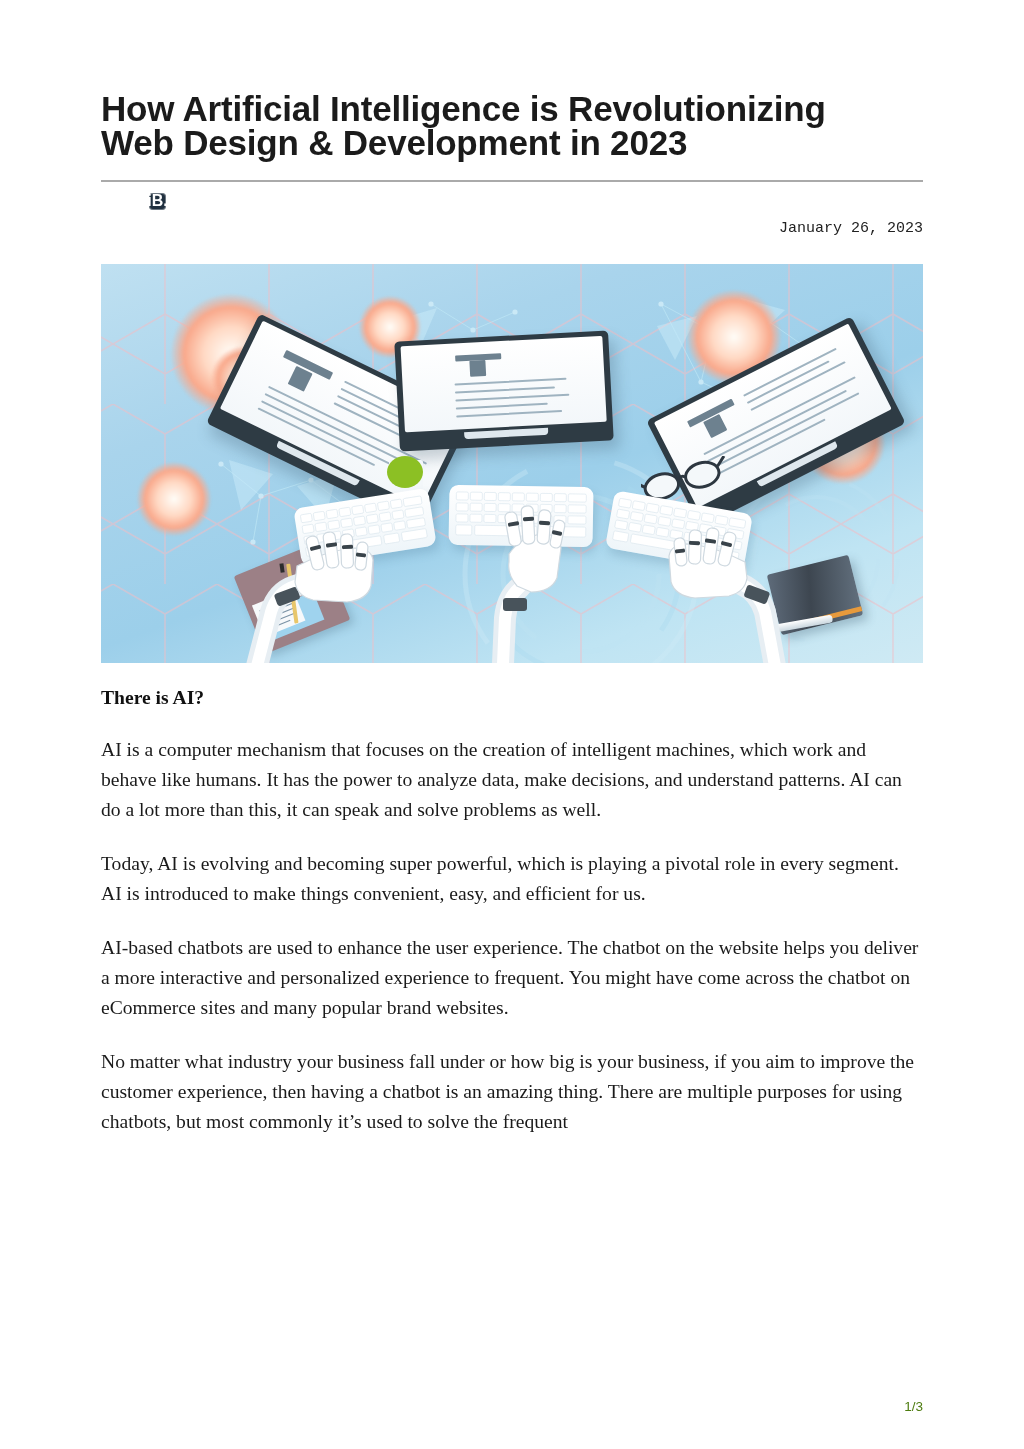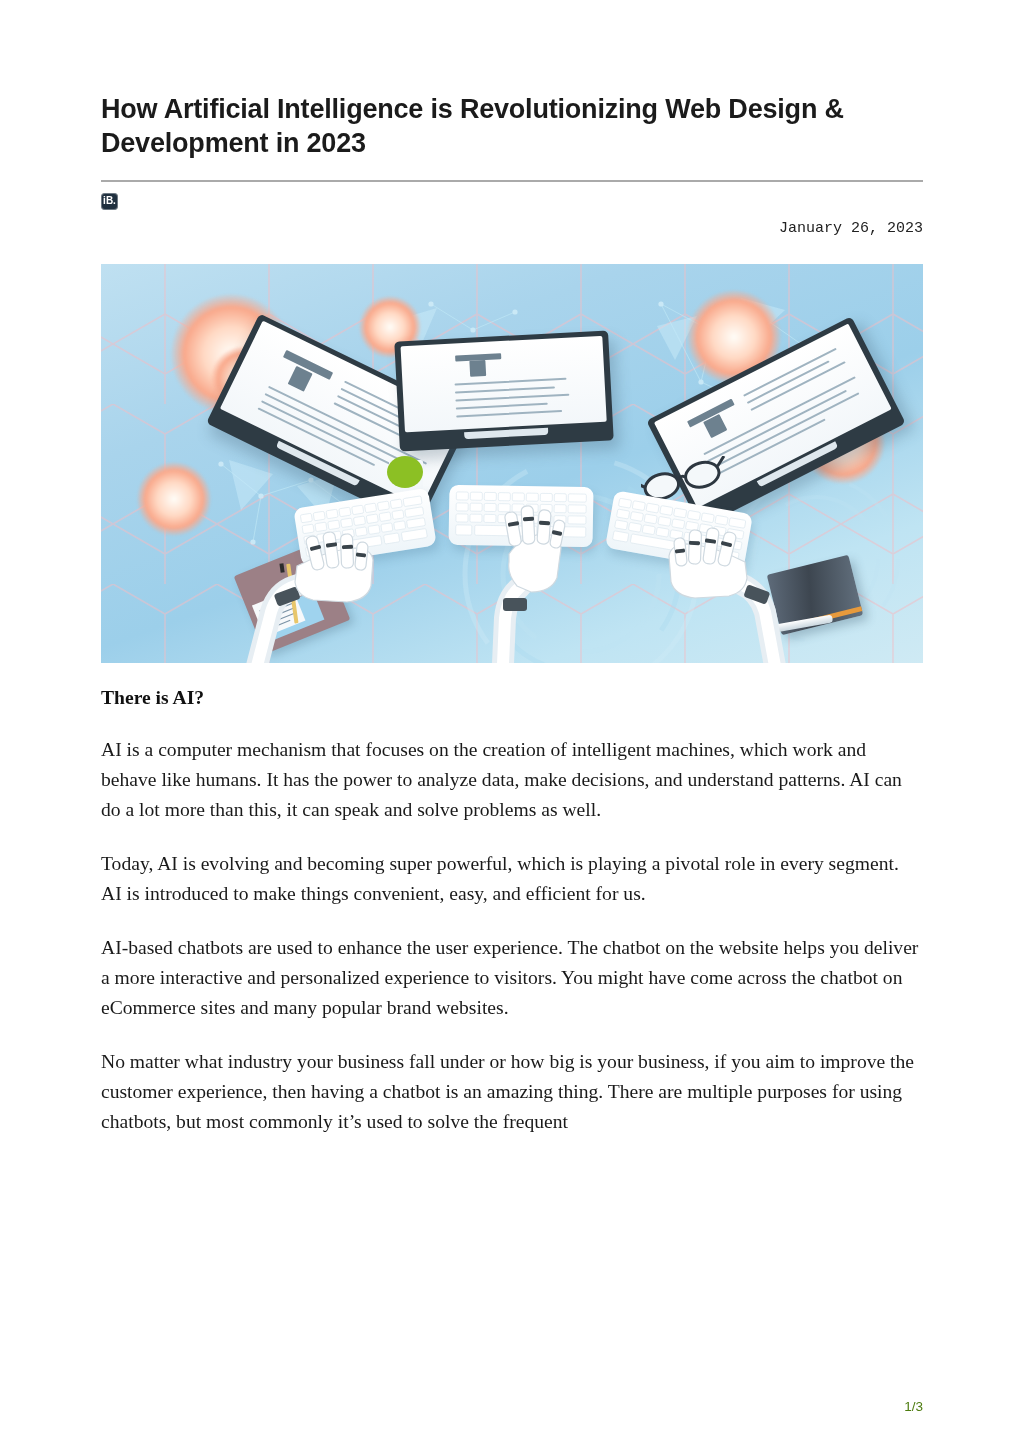--- a/index.html
+++ b/index.html
@@ -11,41 +11,42 @@
     position:relative;
     overflow:hidden;
   }
   .page { position:absolute; left:0; top:0; width:1024px; height:1449px; background:#fff; }
 
   
   .title {
     position:absolute; left:101px; top:92px; width:760px;
     font-family:"Liberation Sans", sans-serif;
     font-weight:bold;
-    font-size:27px;
+    font-size:35px;
     line-height:34px;
     color:#1b1b1b;
     letter-spacing:-0.2px;
   }
   .rule {
     position:absolute; left:101px; top:180px; width:822px; height:2px;
     background:#aaaaaa;
   }
   .srcline {
     position:absolute; left:101px; top:190px; width:830px; height:22px;
     display:flex; align-items:center; gap:7px;
   }
   .favicon {
     width:17px; height:17px; border-radius:4px;
     background:#20303f;
     display:flex; align-items:center; justify-content:center;
     color:#fff; font-family:"Liberation Sans", sans-serif;
-    font-weight:bold; font-size:10px; line-height:1;
+    font-weight:bold; font-size:16px; line-height:1;
     box-shadow:0 0 0 1px rgba(255,255,255,0.35) inset;
     flex:none;
+    margin-left:48px;
   }
   .url {
     font-family:"Liberation Sans", sans-serif;
     font-size:13.2px; color:#8a8a8a;
     text-decoration:underline;
     text-underline-offset:2px;
     white-space:nowrap;
   }
   .url .host { color:#2b2b2b; font-weight:bold; }
   .date {
@@ -527,20 +528,20 @@
   <div class="body">
 
     <h3 class="sub">There is AI?</h3>
 
     <p class="para">AI is a computer mechanism that focuses on the creation of intelligent machines, which work and behave like humans. It has the power to analyze data, make decisions, and understand patterns. AI can do a lot more than this, it can speak and solve problems as well.</p>
 
     <p class="para">Today, AI is evolving and becoming super powerful, which is playing a pivotal role in every segment. AI is introduced to make things convenient, easy, and efficient for us.</p>
 
 
 
-    <p class="para">AI-based chatbots are used to enhance the user experience. The chatbot on the website helps you deliver a more interactive and personalized experience to visitors. You might have come across the chatbot on eCommerce sites and many popular brand websites.</p>
+    <p class="para">AI-based chatbots are used to enhance the user experience. The chatbot on the website helps you deliver a more interactive and personalized experience to frequent. You might have come across the chatbot on eCommerce sites and many popular brand websites.</p>
 
     <p class="para">No matter what industry your business fall under or how big is your business, if you aim to improve the customer experience, then having a chatbot is an amazing thing. There are multiple purposes for using chatbots, but most commonly it’s used to solve the frequent</p>
   </div>
 
   <div class="pageno">1/3</div>
 
 </div>
 
 </body></html>

